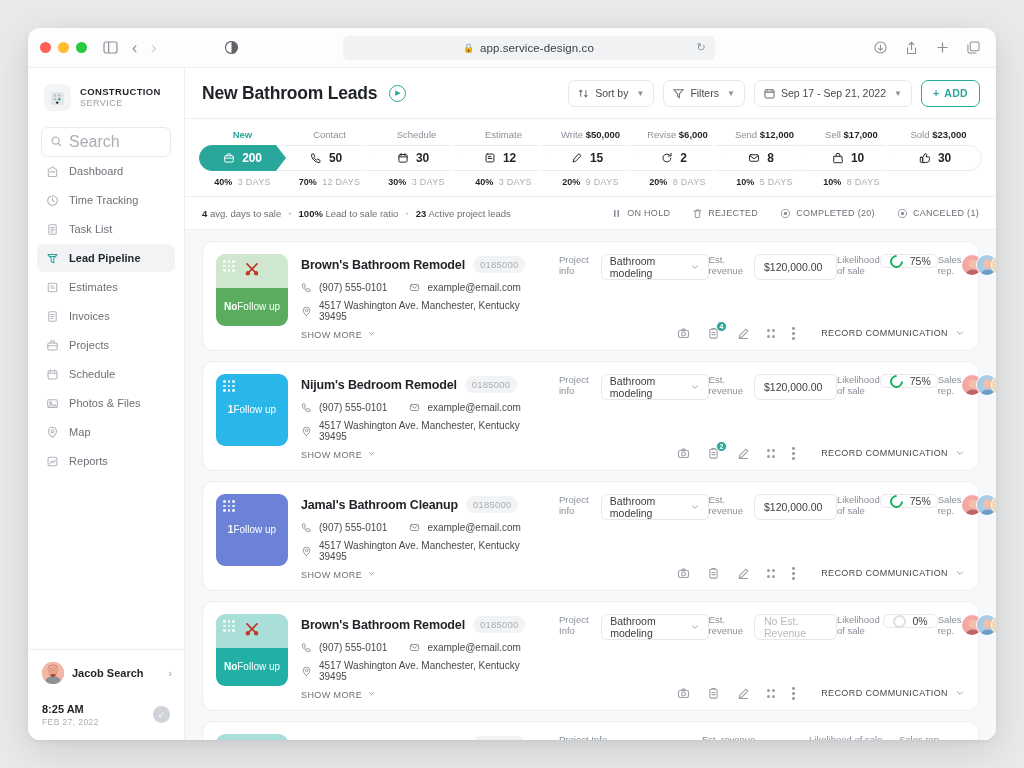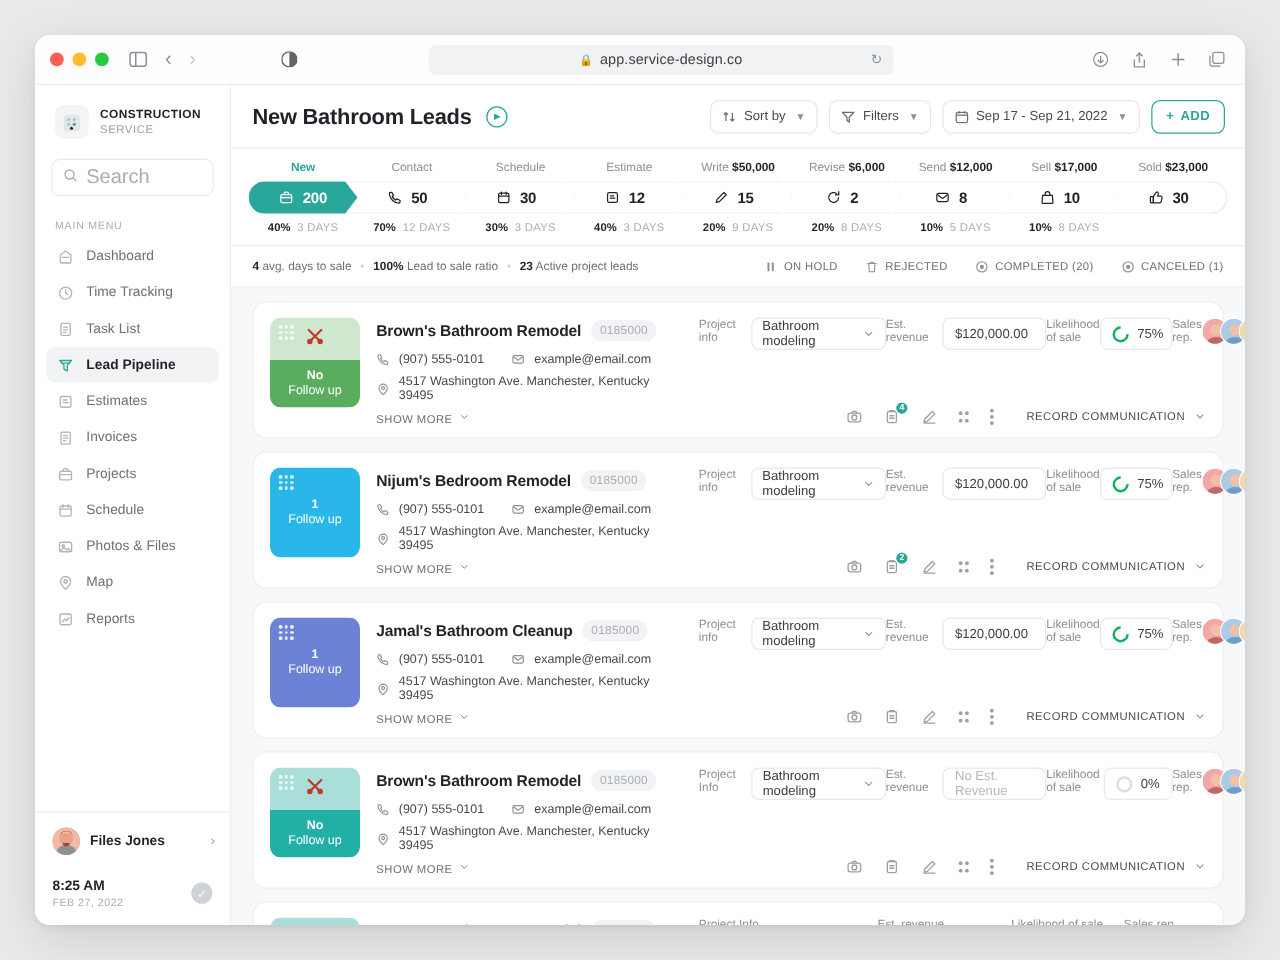--- a/index.html
+++ b/index.html
@@ -190,21 +190,21 @@
     padding: 12px 13px 10px 13px; margin-bottom: 10px;
     display:flex; gap: 13px; position:relative;
   }
   .badge {
     width: 72px; height: 72px; border-radius: 9px; flex:0 0 72px;
     display:flex; flex-direction:column; overflow:hidden; position:relative;
   }
   .badge .top {
     flex: 0 0 34px; display:flex; align-items:center; justify-content:center; position:relative;
   }
-  .badge .bot { flex:1 1 auto; display:flex; flex-direction:column; align-items:center; justify-content:center; color:#fff; }
+  .badge .bot { flex:1 1 auto; display:flex; align-items:center; justify-content:center; color:#fff; }
   .badge .bot .n { font-size:10px; font-weight:700; line-height:1.25;}
   .badge .bot .t { font-size:10px; font-weight:400; line-height:1.25;}
   .badge .grip { position:absolute; left:7px; top:6px; }
   .card-mid { flex: 0 0 245px; min-width:0; padding-top: 2px;}
   .ttl-row { display:flex; align-items:center; gap: 8px; margin-bottom: 9px;}
   .c-title { font-size: 12.5px; font-weight:700; color:#1f2328; letter-spacing:-.15px; white-space:nowrap;}
   .c-id { font-size: 9.5px; color:#a9aeb4; background:#f2f3f5; border-radius: 9px; padding: 3px 7px; letter-spacing:.2px;}
   .c-line { display:flex; align-items:center; gap: 6px; margin-bottom: 7px; font-size: 10px; color:#46494d;}
   .c-line .ic { color:#8a9099; display:flex; flex:0 0 12px;}
   .c-line .gap { width: 10px; }
@@ -218,21 +218,21 @@
     display:flex; align-items:center; padding: 0 8px; gap: 8px;
     font-size: 10.5px; color:#3c4043; width: 120px; justify-content:space-between; cursor:pointer;
   }
   .inp {
     height: 26px; border:1px solid #e6e8ea; border-radius:6px; background:#fff;
     display:flex; align-items:center; padding: 0 9px;
     font-size: 10.5px; color:#3c4043; width: 94px;
   }
   .inp.empty { color:#b4b9bf; }
   .like {
-    height: 26px; border:1px solid #e6e8ea; border-radius:6px; background:#fff;
+    height: 14px; border:1px solid #e6e8ea; border-radius:6px; background:#fff;
     display:flex; align-items:center; padding: 0 9px; gap:7px;
     font-size: 10.5px; color:#3c4043; width: 58px;
   }
   .ring { width: 13px; height:13px; border-radius:50%; border:2.2px solid #13b15e; border-right-color: transparent; transform: rotate(-45deg); flex:0 0 13px;}
   .ring.zero { border-color: #dcdfe3; }
   .reps { display:flex; align-items:center; }
   .rep {
     width: 22px; height:22px; border-radius:50%; margin-left:-7px;
     border: 1.5px solid #fff; flex: 0 0 22px; position:relative; overflow:hidden;
   }
@@ -341,21 +341,20 @@
       <div class="search">
         <span>
           <svg width="11" height="11" viewBox="0 0 12 12" fill="none" stroke="#a9aeb4" stroke-width="1.2">
               <circle cx="5" cy="5" r="3.9"></circle>
               <line x1="7.9" y1="7.9" x2="11" y2="11"></line>
             </svg>
         </span>
         <input placeholder="Search" style="">
       </div>
 
-      <div class="menu-label">MAIN MENU</div>
       <div class="menu" id="menu">
   <div class="mi ">
     <span class="ic">
               <svg width="13" height="13" viewBox="0 0 14 14" fill="none" stroke="currentColor" stroke-width="1.15" stroke-linecap="round" stroke-linejoin="round">
                 <path d="M2.5 5.2 7 2l4.5 3.2v6.1a1 1 0 0 1-1 1h-7a1 1 0 0 1-1-1z"></path>
                 <line x1="4.4" y1="7.4" x2="9.6" y2="7.4"></line>
               </svg>
             </span>
     <span class="lbl">Dashboard</span>
   </div>
@@ -464,21 +463,21 @@
         <div class="user-row">
           <div class="avatar-u">
             <svg width="22" height="22" viewBox="0 0 22 22">
                 <circle cx="11" cy="11" r="11" fill="#f2b8a8"></circle>
                 <ellipse cx="11" cy="20" rx="8" ry="6" fill="#8d9196"></ellipse>
                 <circle cx="11" cy="9.5" r="5.2" fill="#e8a189"></circle>
                 <path d="M5.8 8.2a5.2 5.2 0 0 1 10.4 0c0-4-2-5.4-5.2-5.4S5.8 4.2 5.8 8.2z" fill="#c0533c"></path>
                 <path d="M8.3 12.3h5.4a2.7 2.7 0 0 1-5.4 0z" fill="#a8432f"></path>
               </svg>
           </div>
-          <span class="user-name">Files Jones</span>
+          <span class="user-name">Jacob Search</span>
           <span class="chev-r">›</span>
         </div>
         <div class="time-row">
           <div>
             <div class="time-big">8:25 AM</div>
             <div class="time-sm">FEB 27, 2022</div>
           </div>
           <div class="check-btn">✓</div>
         </div>
       </div>

